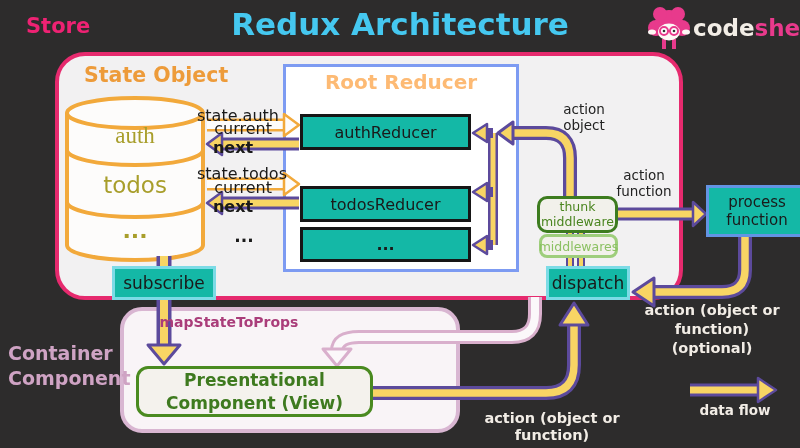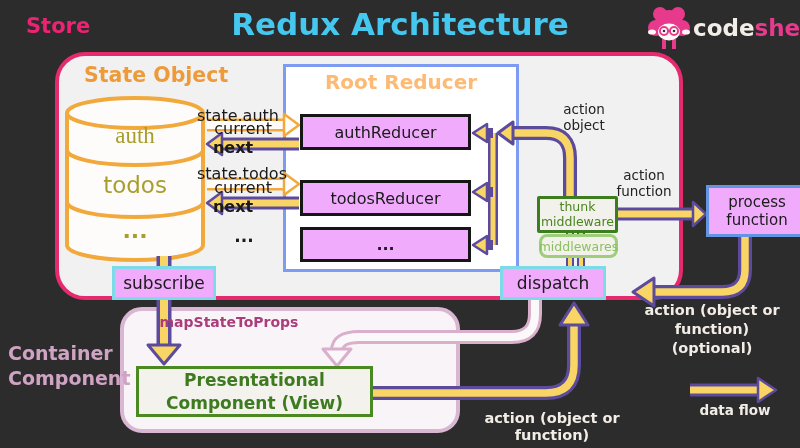--- a/index.html
+++ b/index.html
@@ -7,21 +7,21 @@
           font-family:"DejaVu Sans","Liberation Sans",sans-serif;}
   .panel{position:absolute;box-sizing:border-box;}
   #store-panel{left:55px;top:52px;width:628px;height:248px;background:#f2f1f2;
                border:4px solid #e62a6e;border-radius:30px;}
   #rootreducer-panel{left:283px;top:64px;width:236px;height:208px;background:#ffffff;
                border:3px solid #7d9bf2;}
   #container-panel{left:120px;top:307px;width:340px;height:126px;background:#f9f4f7;
                border:4px solid #d9b6d2;border-radius:22px;}
   svg.layer{position:absolute;left:0;top:0;}
   .box{position:absolute;box-sizing:border-box;display:flex;align-items:center;justify-content:center;
-       text-align:center;background:#f0abfc;color:#1a1a1a;}
+       text-align:center;background:#14b8a6;color:#1a1a1a;}
   .cyanbox{border:3px solid #7cdbe6;font-size:17px;}
   .blackbox{border:3px solid #161616;font-size:16px;}
   .lbl{position:absolute;line-height:1.2;}
   .prel{white-space:pre-line;}
   .small{font-size:16px;color:#1a1a1a;}
   .ctr{text-align:center;}
   .rgt{text-align:right;}
 </style>
 </head>
 <body>
@@ -158,50 +158,50 @@
   <div class="lbl small rgt" style="left:192px;top:119px;width:80px;">current</div>
   <div class="lbl small ctr" style="left:205px;top:138px;width:56px;font-weight:bold;">next</div>
 
   <div class="lbl small rgt" style="left:197px;top:164px;width:80px;">state.todos</div>
   <div class="lbl small rgt" style="left:192px;top:178px;width:80px;">current</div>
   <div class="lbl small ctr" style="left:205px;top:197px;width:56px;font-weight:bold;">next</div>
 
   <div class="lbl ctr" style="left:283px;top:70px;width:236px;font-size:20px;font-weight:600;color:#fdba74;">Root Reducer</div>
 
   <div class="box blackbox" style="left:300px;top:114px;width:171px;height:36px;">authReducer</div>
-  <div class="box blackbox" style="left:300px;top:180px;width:171px;height:36px;">todosReducer</div>
+  <div class="box blackbox" style="left:300px;top:186px;width:171px;height:36px;">todosReducer</div>
   <div class="box blackbox" style="left:300px;top:227px;width:171px;height:35px;font-weight:bold;">...</div>
 
   <div class="lbl ctr prel" style="left:544px;top:101px;width:80px;font-size:13.5px;color:#222;">action
 object</div>
   <div class="lbl ctr prel" style="left:604px;top:167px;width:80px;font-size:13.5px;color:#222;">action
 function</div>
 
-  <div class="box prel" style="left:537px;top:196px;width:81px;height:37px;border:3.5px solid #3d7c1f;border-radius:2px;
+  <div class="box prel" style="left:537px;top:196px;width:81px;height:37px;border:3.5px solid #3d7c1f;border-radius:10px;
        background:#f2f1eb;color:#4a851f;font-size:12.5px;font-weight:500;line-height:1.15;">thunk
 middleware</div>
   <div class="box" style="left:539px;top:234px;width:79px;height:24px;border:3px solid #9ece7c;border-radius:8px;
        background:#f2f1eb;color:#8cc163;font-size:12.5px;">middlewares</div>
 
   <div class="box cyanbox" style="left:112px;top:266px;width:104px;height:34px;text-align:center;">subscribe</div>
-  <div class="box cyanbox" style="left:500px;top:266px;width:106px;height:34px;">dispatch</div>
+  <div class="box cyanbox" style="left:546px;top:266px;width:84px;height:34px;">dispatch</div>
 
   <div class="box prel" style="left:706px;top:185px;width:102px;height:52px;border:3px solid #6394e4;
        font-size:15px;line-height:1.2;">process
 function</div>
 
   <div class="lbl ctr prel" style="left: 632px; top: 301px; width: 160px; font-size: 14.5px; line-height: 1.3; color: rgb(242, 237, 230); font-weight: bold;">action (object or function)
 (optional)</div>
 
   <div class="lbl prel" style="left:8px;top:341px;font-size:19px;font-weight:bold;color:#cfa3c4;line-height:1.3;">Container
 Component</div>
 
   <div class="lbl ctr" style="left:157px;top:314px;width:144px;font-size:14px;font-weight:600;color:#aa3d7a;">mapStateToProps</div>
 
-  <div class="box prel" style="left:136px;top:366px;width:237px;height:51px;border:3.5px solid #4a8a20;border-radius:0;
+  <div class="box prel" style="left:136px;top:366px;width:237px;height:51px;border:3.5px solid #4a8a20;border-radius:12px;
        background:#f4f2ed;color:#3e7a1f;font-size:17px;font-weight:bold;line-height:1.3;">Presentational
 Component (View)</div>
 
   <div class="lbl ctr" style="left: 452px; top: 410px; width: 200px; font-size: 14.5px; color: rgb(242, 237, 230); font-weight: bold;">action (object or function)</div>
 
   <div class="lbl ctr" style="left: 685px; top: 402px; width: 100px; font-size: 13.5px; color: rgb(242, 237, 230); font-weight: bold;">data flow</div>
 
 </div>
 
 </body></html>

